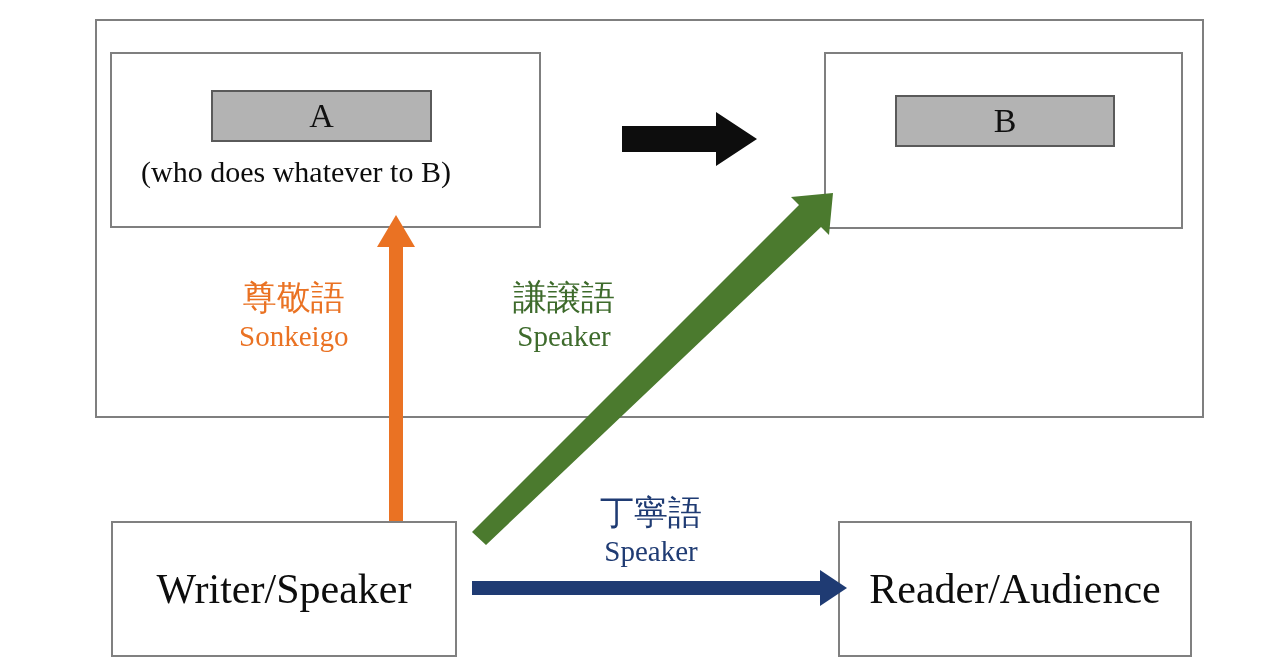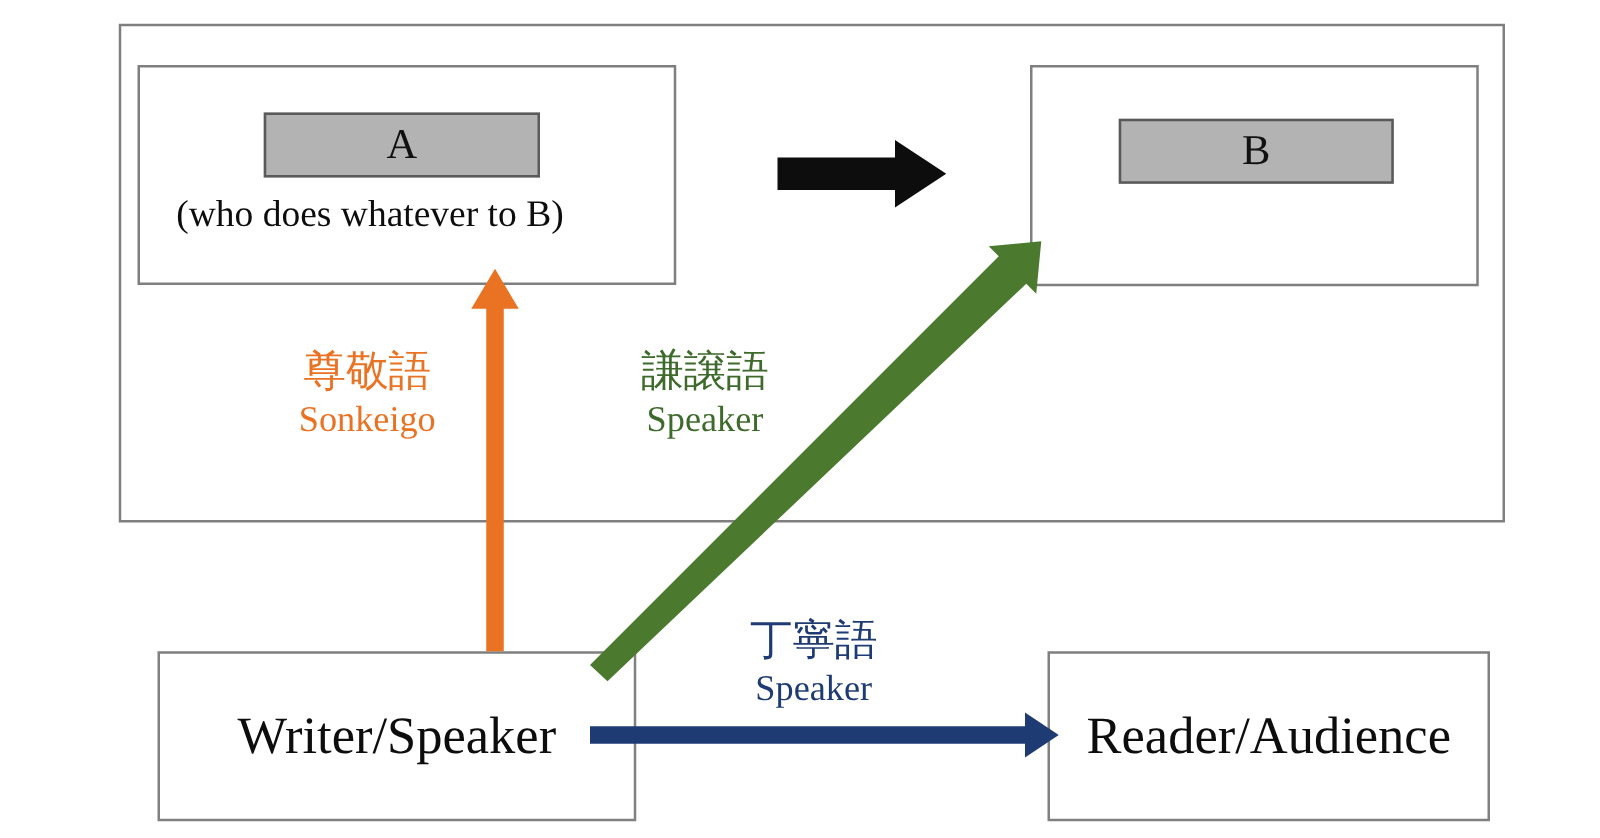--- a/index.html
+++ b/index.html
@@ -99,21 +99,21 @@
   <div class="gray-box" style="left:211px; top:90px; width:221px; height:52px;">
     <span>A</span>
   </div>
 
   <div class="caption" style="left:141px; top:155px;">(who does whatever to B)</div>
 
   <div class="gray-box" style="left:895px; top:95px; width:220px; height:52px;">
     <span>B</span>
   </div>
 
-  <div class="actor-box" style="left:126px; top:521px; width:383px; height:136px;">
+  <div class="actor-box" style="left:111px; top:521px; width:346px; height:136px;">
     <span>Writer/Speaker</span>
   </div>
 
   <div class="actor-box" style="left:838px; top:521px; width:354px; height:136px;">
     <span>Reader/Audience</span>
   </div>
 
   <svg class="layer" viewBox="0 0 1280 670">
 
     <g>

